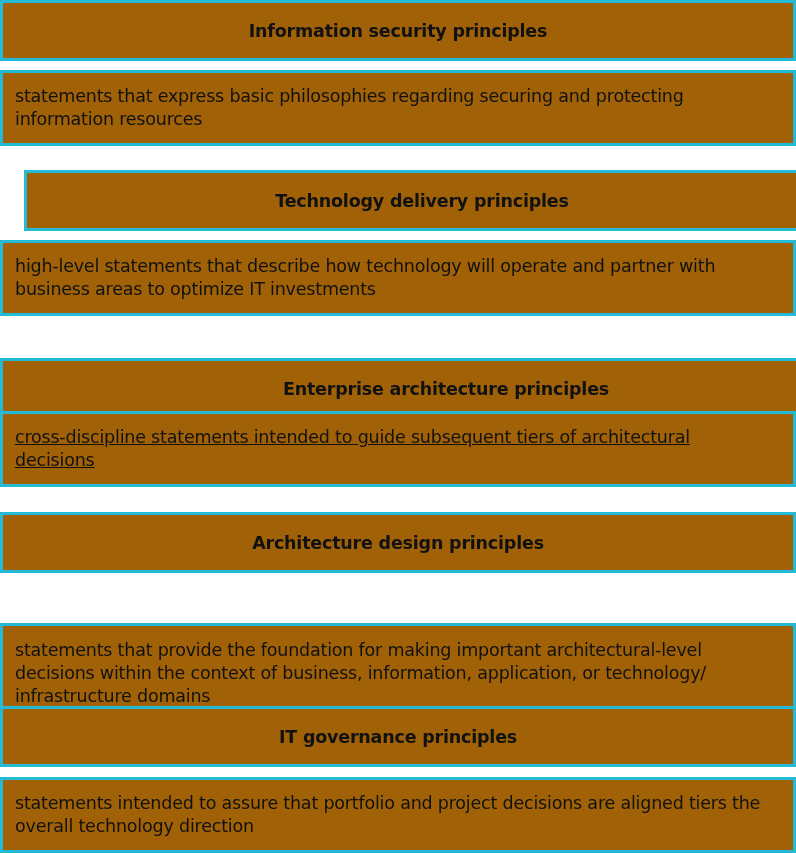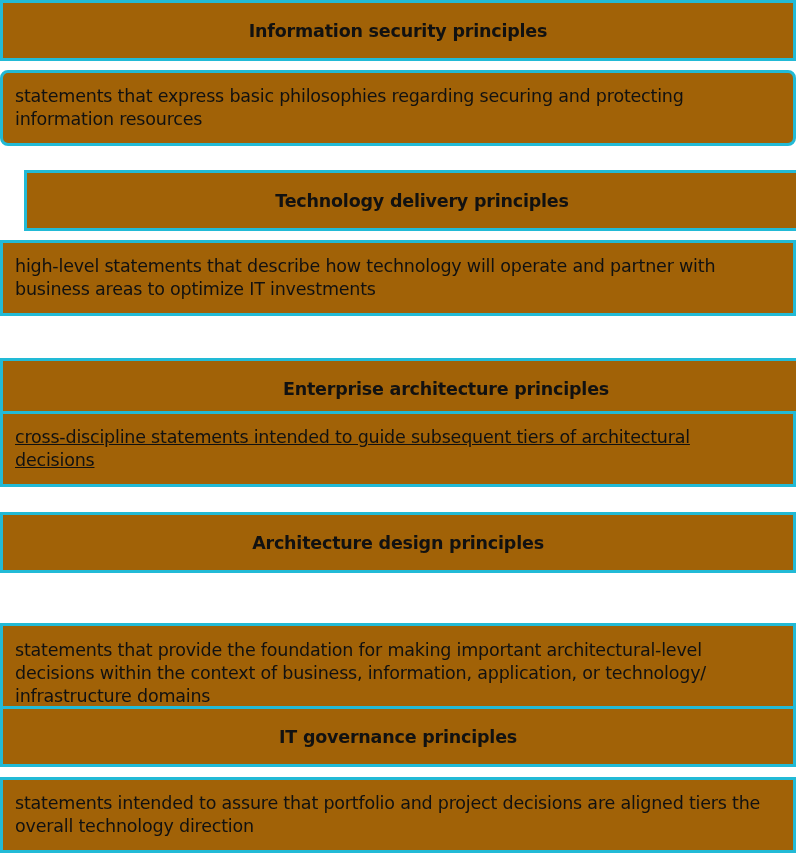--- a/index.html
+++ b/index.html
@@ -14,21 +14,21 @@
   .desc span { display: block; padding-right: 20px; }
 </style>
 </head>
 <body>
 
 <div>
 
   <div class="box head" style="top:0px;height:55px;">
     <span>Information security principles</span>
   </div>
-  <div class="box desc" style="top:70px;height:70px;border-radius:8px;">
+  <div class="box desc" style="top:70px;height:70px;">
     <span>statements that express basic philosophies regarding securing and protecting information resources</span>
   </div>
 
   <div class="box head" style="top:170px;height:55px;margin-left:24px;">
     <span>Technology delivery principles</span>
   </div>
   <div class="box desc" style="top:240px;height:70px;">
     <span>high-level statements that describe how technology will operate and partner with business areas to optimize IT investments</span>
   </div>
 

